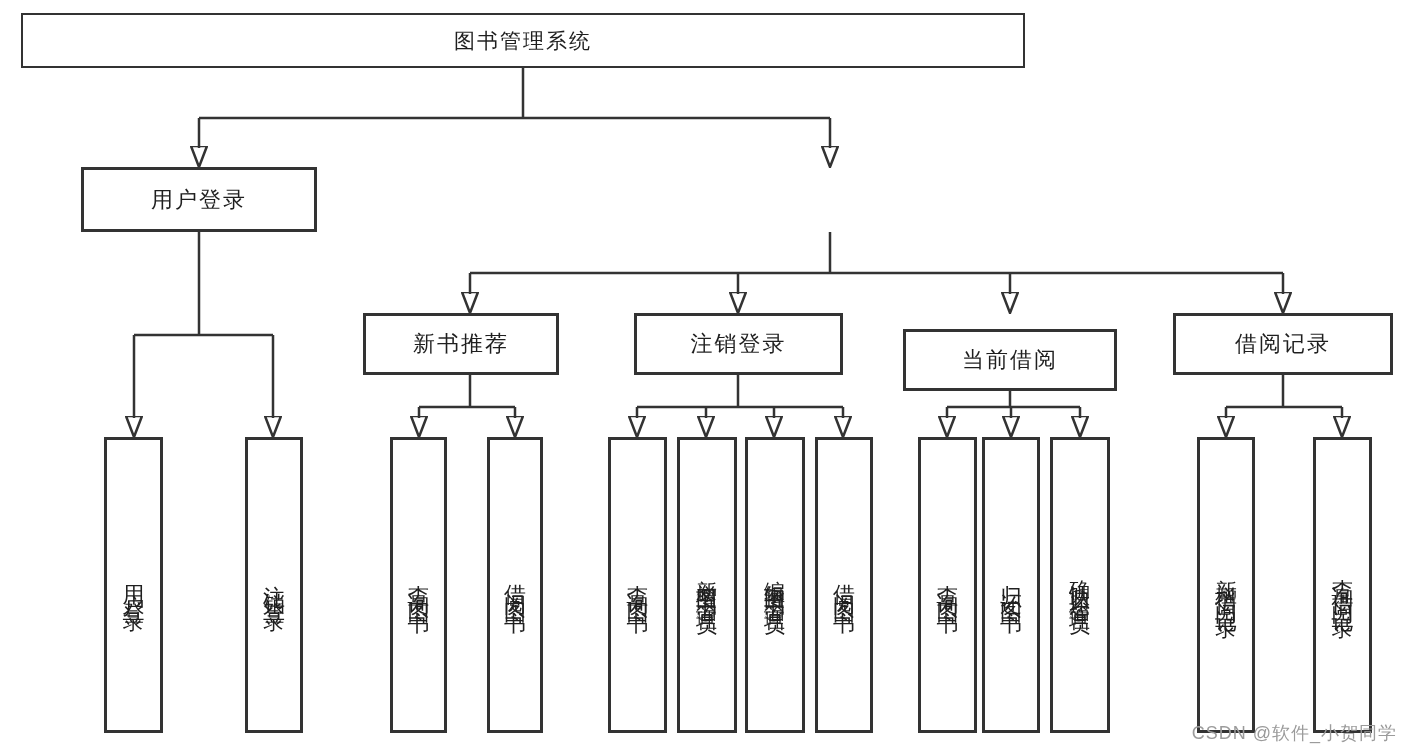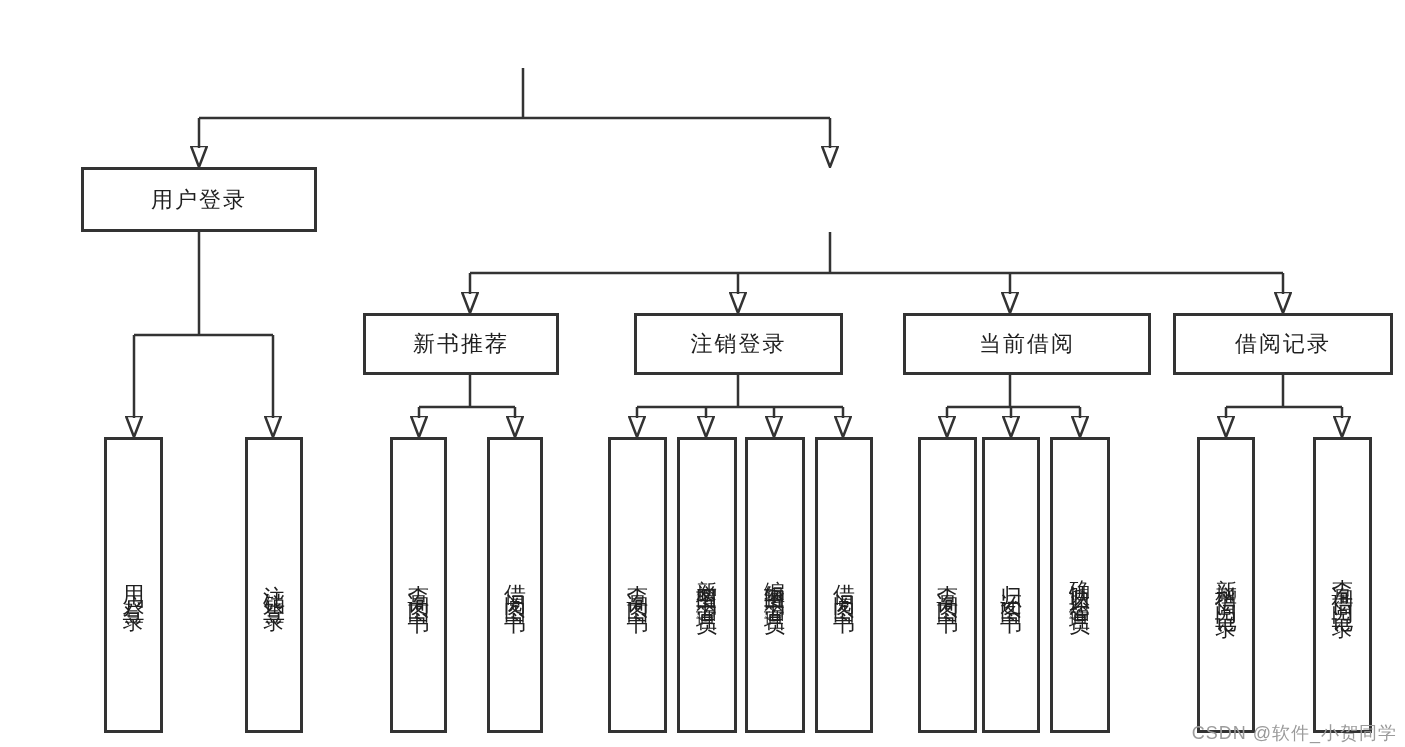--- a/index.html
+++ b/index.html
@@ -95,32 +95,35 @@
     <path d="M1010,375 L1010,407 M947,407 L1080,407"></path>
     <line x1="947" y1="407" x2="947" y2="418" marker-end="url(#arrow)"></line>
     <line x1="1011" y1="407" x2="1011" y2="418" marker-end="url(#arrow)"></line>
     <line x1="1080" y1="407" x2="1080" y2="418" marker-end="url(#arrow)"></line>
 
     <path d="M1283,375 L1283,407 M1226,407 L1342,407"></path>
     <line x1="1226" y1="407" x2="1226" y2="418" marker-end="url(#arrow)"></line>
     <line x1="1342" y1="407" x2="1342" y2="418" marker-end="url(#arrow)"></line>
   </svg>
 
+  <div class="box lvl-root" style="left:21px;top:13px;width:1004px;height:55px">
+    <span class="hlabel">图书管理系统</span>
+  </div>
 
   <div class="box" style="left:81px;top:167px;width:236px;height:65px">
     <span class="hlabel">用户登录</span>
   </div>
 
   <div class="box" style="left:363px;top:313px;width:196px;height:62px">
     <span class="hlabel">新书推荐</span>
   </div>
   <div class="box" style="left:634px;top:313px;width:209px;height:62px">
     <span class="hlabel">注销登录</span>
   </div>
-  <div class="box" style="left:903px;top:313px;width:248px;height:62px">
+  <div class="box" style="left:903px;top:329px;width:214px;height:62px">
     <span class="hlabel">当前借阅</span>
   </div>
   <div class="box" style="left:1173px;top:313px;width:220px;height:62px">
     <span class="hlabel">借阅记录</span>
   </div>
 
   <div class="box leaf" style="left:104px;width:59px">
     <span class="vtext">用户登录</span>
   </div>
   <div class="box leaf" style="left:245px;width:58px">

